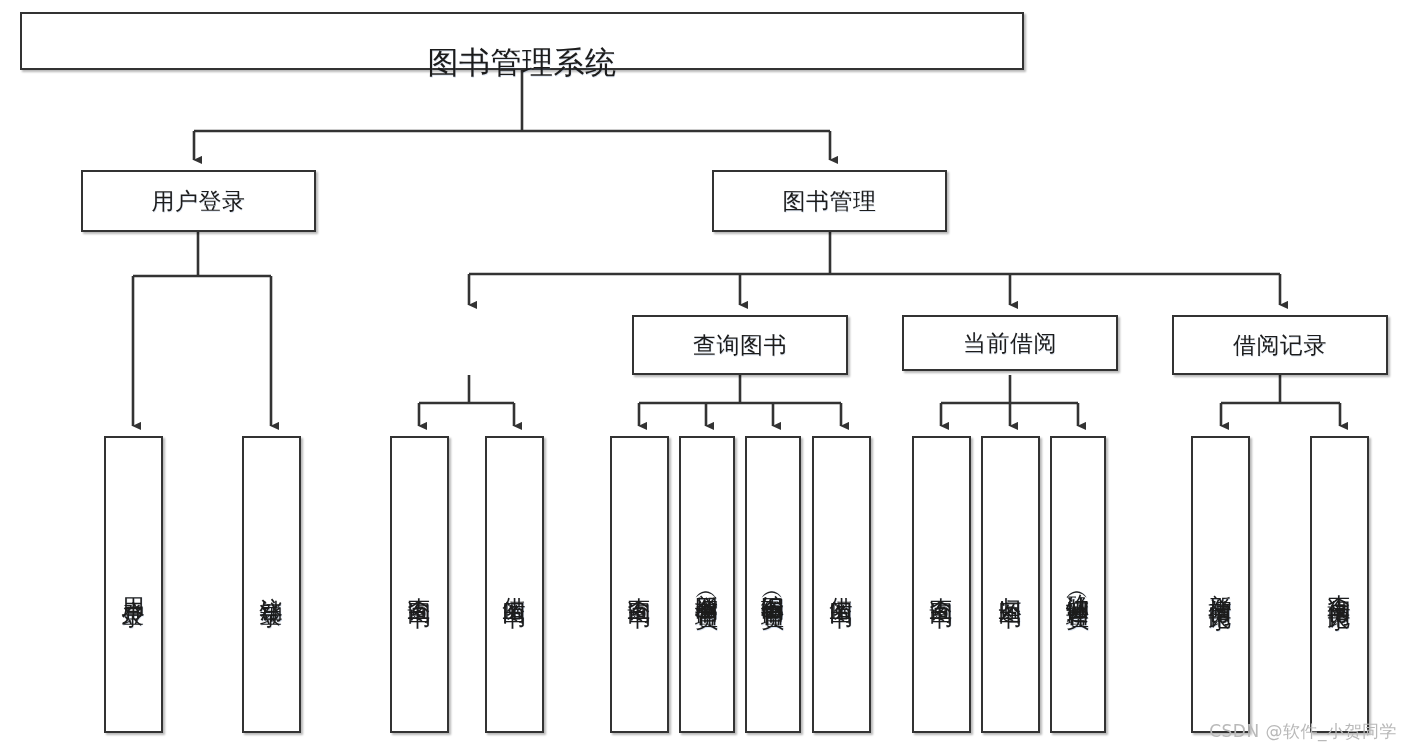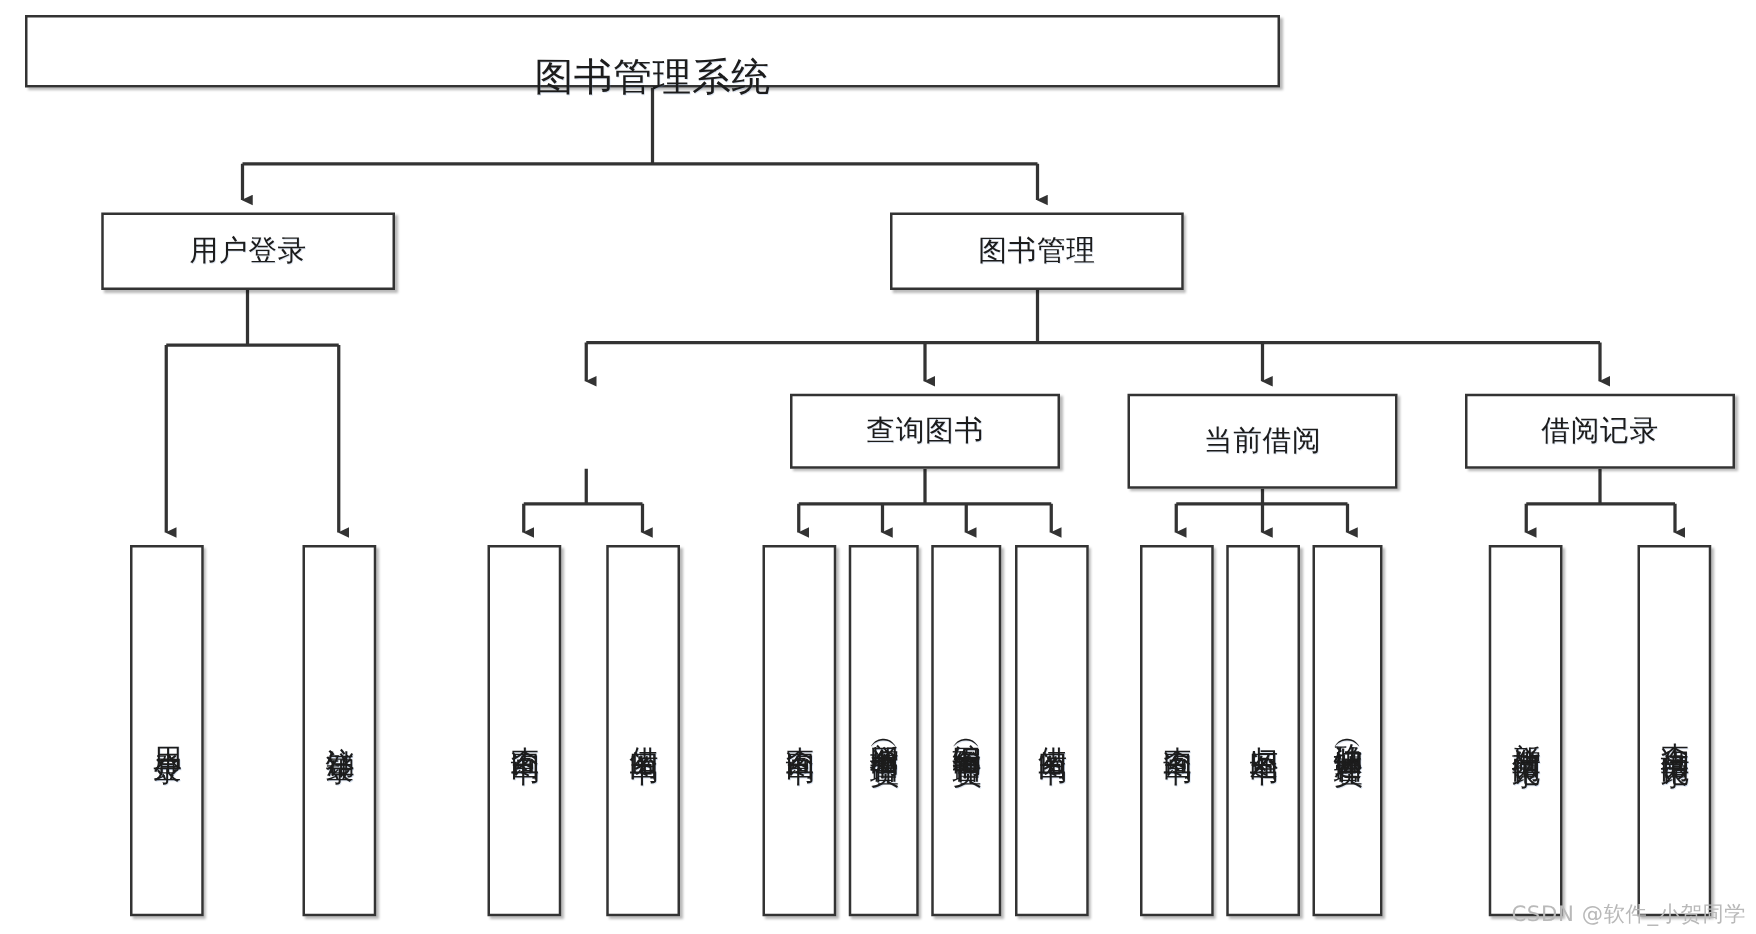--- a/index.html
+++ b/index.html
@@ -148,21 +148,21 @@
   <div class="node" style="left:81px; top:170px; width:235px; height:62px;">
     <span class="node-label">用户登录</span>
   </div>
   <div class="node" style="left:712px; top:170px; width:235px; height:62px;align-items:center;">
     <span class="node-label">图书管理</span>
   </div>
 
   <div class="node" style="left:632px; top:315px; width:216px; height:60px;">
     <span class="node-label">查询图书</span>
   </div>
-  <div class="node" style="left:902px; top:315px; width:216px; height:76px;">
+  <div class="node" style="left:902px; top:315px; width:216px; height:56px;">
     <span class="node-label">当前借阅</span>
   </div>
   <div class="node" style="left:1172px; top:315px; width:216px; height:60px;text-align:right;">
     <span class="node-label">借阅记录</span>
   </div>
 
   <div class="node leaf" style="left:104px; top:436px; width:59px; height:297px;">
     <span class="node-label">用户登录</span>
   </div>
   <div class="node leaf" style="left:242px; top:436px; width:59px; height:297px;">

